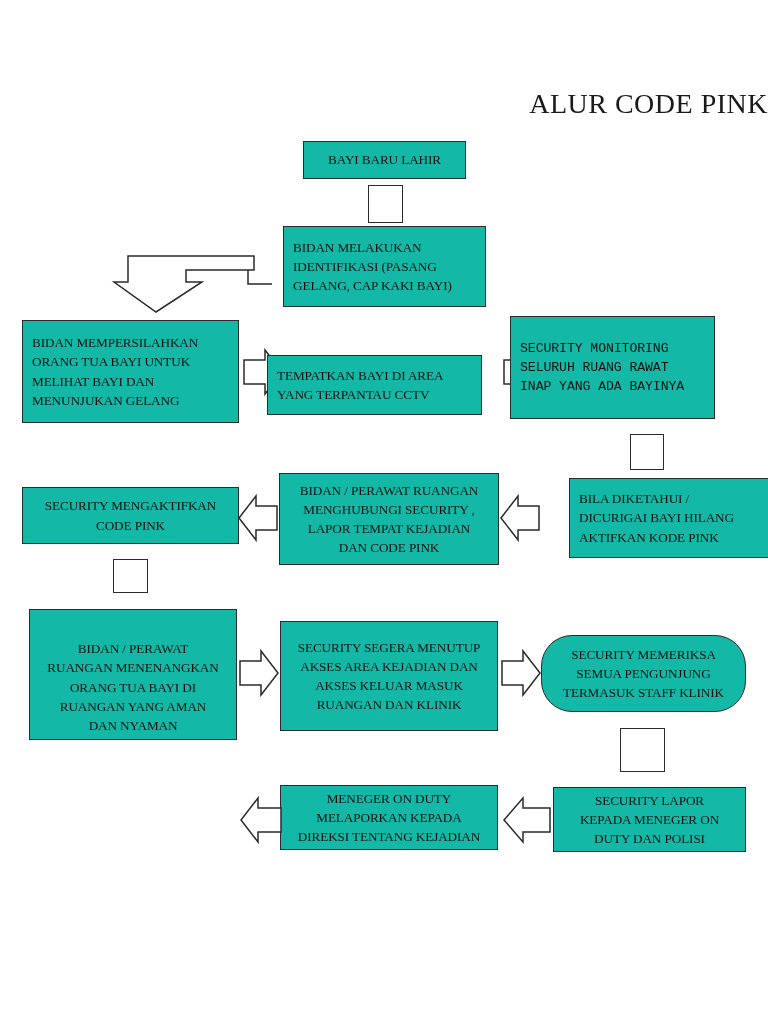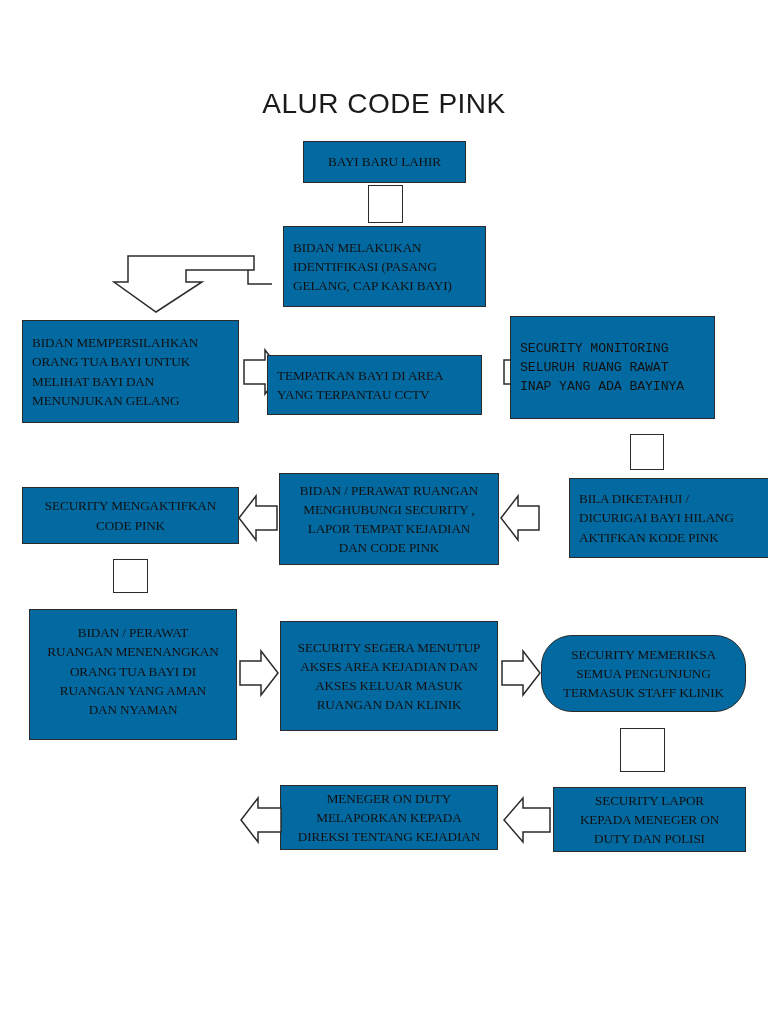--- a/index.html
+++ b/index.html
@@ -15,41 +15,41 @@
     background: #ffffff;
     overflow: hidden;
     font-family: "Liberation Serif", "DejaVu Serif", serif;
     color: #000000;
   }
   #title {
     position: absolute;
     left: 0;
     top: 88px;
     width: 768px;
-    text-align: center;
+    text-align: right;
     font-size: 28px;
     letter-spacing: 0.5px;
-    font-family: Liberation Sans, sans-serif;
+    font-family: Liberation Serif, serif;
     color: #1a1a1a;
     white-space: nowrap;
   }
   .node {
     position: absolute;
     box-sizing: border-box;
     border: 1.4px solid #2b2b2b;
-    background: #0369a1;
+    background: #14b8a6;
     display: flex;
     flex-direction: column;
     justify-content: center;
     font-size: 13.2px;
     line-height: 1.45;
     letter-spacing: -0.1px;
     font-family: "Liberation Serif", "DejaVu Serif", serif;
     color: #111111;
-    padding: 20px 9px;
+    padding: 4px 9px;
   }
   .node .txt { display: block; white-space: pre-line; }
   .align-left  { text-align: left; }
   .align-center{ text-align: center; }
 
   .connector {
     position: absolute;
     box-sizing: border-box;
     border: 1.4px solid #2b2b2b;
     background: #ffffff;

